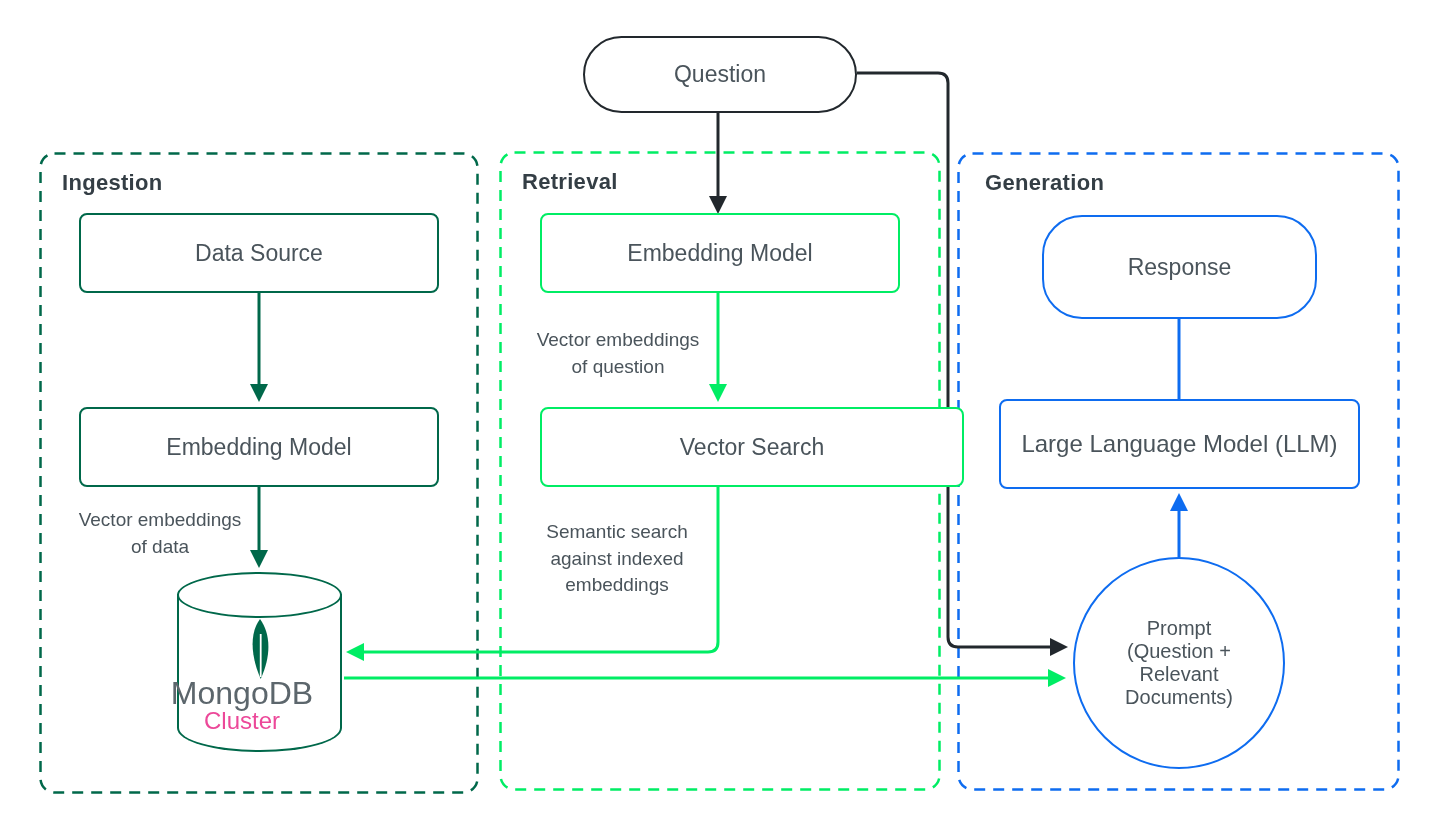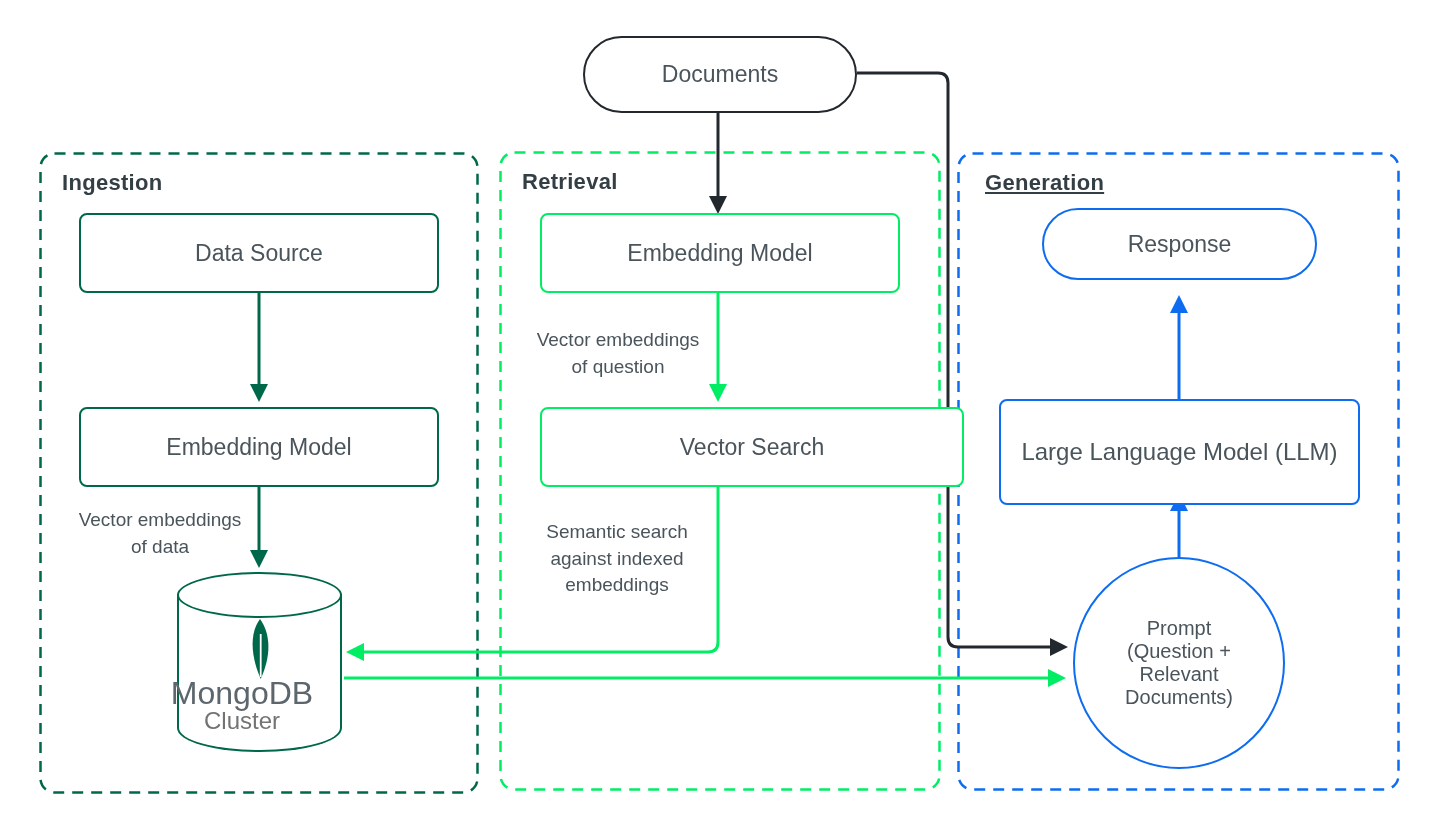--- a/index.html
+++ b/index.html
@@ -48,21 +48,21 @@
     border:2.5px solid var(--ingestion-green); border-top:none;
     border-radius:0 0 82px 82px / 0 0 24px 24px;
   }
   .cyl-top {
     position:absolute; left:177px; top:572px; width:165px; height:46px;
     background:#ffffff; box-sizing:border-box;
     border:2.5px solid var(--ingestion-green); border-radius:50%;
   }
   .cyl-text { text-align:center; width:200px; left:142px; }
   .mongo-name { font-size:32px; color:#5C666C; line-height:28px; }
-  .mongo-sub  { font-size:24px; color:#737373; line-height:30px; }
+  .mongo-sub  { font-size:24px; color:#ec4899; line-height:30px; }
 </style>
 </head>
 <body>
 
 <div class="canvas">
 
   <svg class="layer" viewBox="0 0 1435 830">
 
     <rect class="panel s-ing" x="40.5" y="153.5" width="437" height="639" rx="14"></rect>
     <rect class="panel s-ret" x="500.5" y="152.5" width="439" height="637" rx="14"></rect>
@@ -85,26 +85,26 @@
     <path class="edge s-ret" d="M344,678 L1050,678"></path>
     <polygon class="f-ret" points="1066,678 1048,669 1048,687"></polygon>
 
     <path class="edge s-gen" d="M1179,399 L1179,311"></path>
     <polygon class="f-gen" points="1179,295 1170,313 1188,313"></polygon>
     <path class="edge s-gen" d="M1179,557 L1179,509"></path>
     <polygon class="f-gen" points="1179,493 1170,511 1188,511"></polygon>
   </svg>
 
   <div class="abs node pill b-blk" style="left:583px; top:36px; width:274px; height:77px; border-radius:39px;">
-    <span>Documents</span>
+    <span>Question</span>
   </div>
 
   <div class="abs title" style="left:62px; top:170px;">Ingestion</div>
   <div class="abs title" style="left:522px; top:169px;">Retrieval</div>
-  <div class="abs title" style="left:985px; top:170px;text-decoration:underline;">Generation</div>
+  <div class="abs title" style="left:985px; top:170px;">Generation</div>
 
   <div class="abs node rect b-ing" style="left:79px; top:213px; width:360px; height:80px;">
     <span>Data Source</span>
   </div>
   <div class="abs node rect b-ing" style="left:79px; top:407px; width:360px; height:80px;">
     <span>Embedding Model</span>
   </div>
   <div class="abs lbl" style="left:55px; top:507px; width:210px;">Vector embeddings
 of data</div>
 
@@ -124,24 +124,24 @@
   </div>
   <div class="abs lbl" style="left:513px; top:327px; width:210px;">Vector embeddings
 of question</div>
   <div class="abs node rect b-ret" style="left:540px; top:407px; width:424px; height:80px;">
     <span>Vector Search</span>
   </div>
   <div class="abs lbl" style="left:512px; top:519px; width:210px;">Semantic search
 against indexed
 embeddings</div>
 
-  <div class="abs node pill b-gen" style="left:1042px; top:208px; width:275px; height:72px;">
+  <div class="abs node pill b-gen" style="left:1042px; top:215px; width:275px; height:104px;">
     <span>Response</span>
   </div>
-  <div class="abs node rect b-gen" style="left:999px; top:399px; width:361px; height:106px; font-size:24px;">
+  <div class="abs node rect b-gen" style="left:999px; top:399px; width:361px; height:90px; font-size:24px;">
     <span>Large Language Model (LLM)</span>
   </div>
   <div class="abs node circle" style="left:1073px; top:557px; width:212px; height:212px;">
     <span>Prompt
 (Question +
 Relevant
 Documents)</span>
   </div>
 
 </div>

